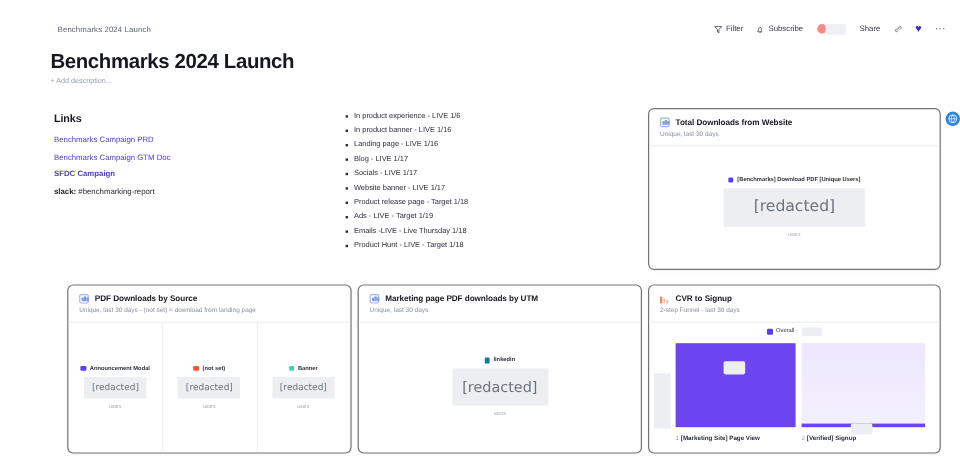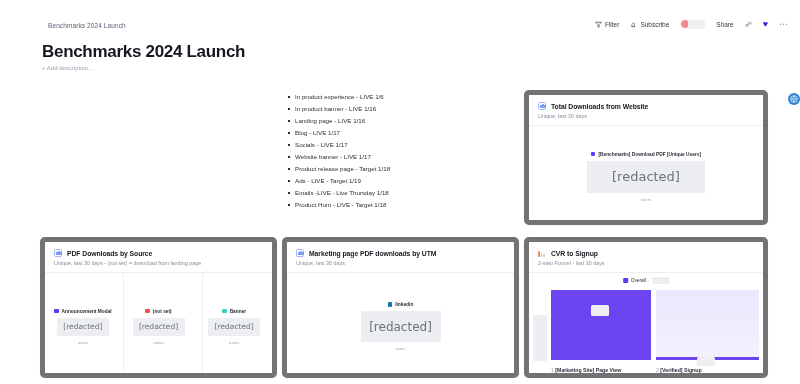--- a/index.html
+++ b/index.html
@@ -69,24 +69,25 @@
   }
   .kd-list li::before {
     content: ""; position: absolute; left: 1px; top: 2.3px;
     width: 2.2px; height: 2.2px; background: #2b2e3a;
   }
 
   
   .card {
     position: absolute;
     background: #ffffff;
-    border: 5px solid #737373;
+    border: 1px solid #737373;
     border-radius: 5px;
     box-shadow: 0 1px 2px rgba(20,22,30,.04);
     overflow: hidden;
+    margin-left: 16px;
   }
   .card-head { padding: 7px 9px 6px 9px; border-bottom: 1px solid #edeef1; }
   .card-head-row { display: flex; align-items: center; gap: 5px; }
   .card-title { font-size: 6.8px; font-weight: 700; color: #16181f; letter-spacing: -.05px; }
   .card-sub { font-size: 5.4px; color: #888e9c; margin-top: 3px; }
   .card-body { position: relative; width: 100%; }
 
   
   .ic-chart {
     width: 8px; height: 8px; border: 1px solid #9fb4f5; border-radius: 1.5px;
@@ -195,20 +196,30 @@
 
       <div class="ta-item">
         <span class="dots">⋯</span>
       </div>
     </div>
   </div>
 
   <div class="title">Benchmarks 2024 Launch</div>
   <div class="add-desc">+ Add description...</div>
 
+  <div class="links">
+    <div class="sect-title">Links</div>
+    <div class="link-row">Benchmarks Campaign PRD</div>
+    <div class="link-row">Benchmarks Campaign GTM Doc</div>
+    <div class="link-row bold">SFDC Campaign</div>
+    <div class="link-row slack">
+      <b>slack:</b>
+      <span>#benchmarking-report</span>
+    </div>
+  </div>
 
   <div class="keydates">
     <ul class="kd-list">
       <li>In product experience - LIVE 1/6</li>
       <li>In product banner - LIVE 1/16</li>
       <li>Landing page - LIVE 1/16</li>
       <li>Blog - LIVE 1/17</li>
       <li>Socials - LIVE 1/17</li>
       <li>Website banner - LIVE 1/17</li>
       <li>Product release page - Target 1/18</li>

